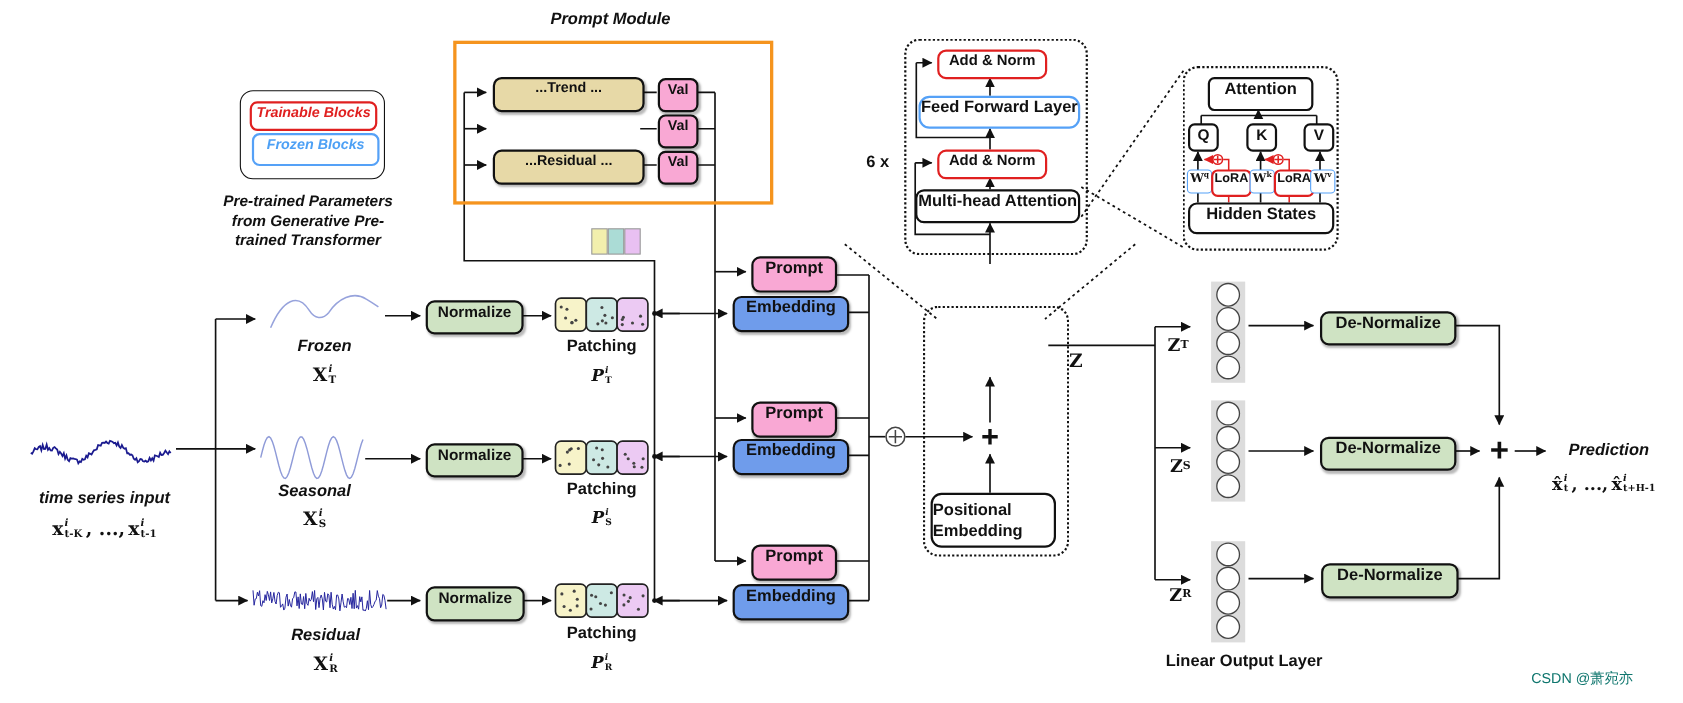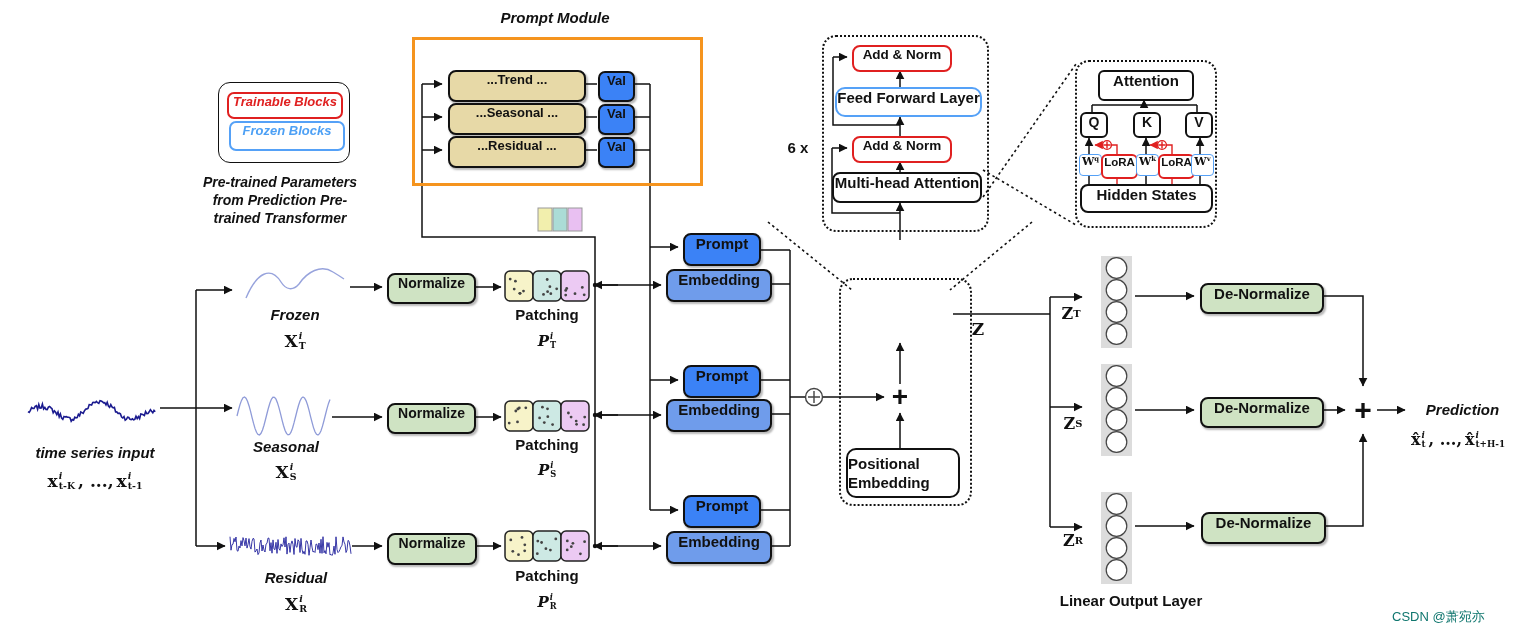--- a/index.html
+++ b/index.html
@@ -7,21 +7,21 @@
           font-family:"Liberation Sans",sans-serif;color:#111;}
   svg.layer{position:absolute;left:0;top:0;width:1530px;height:639px;}
   .lbl{position:absolute;font-weight:bold;color:#111;display:flex;align-items:center;justify-content:center;
        text-align:center;line-height:1.2;}
   .it{font-style:italic;}
   .box{position:absolute;display:flex;align-items:flex-start;justify-content:center;text-align:center;
        font-weight:bold;color:#111;background:#fff;border:2px solid #111;border-radius:8px;
        box-shadow:1.5px 2px 2px rgba(0,0,0,.28);}
   .flat{box-shadow:none;}
   .green{background:#cfe3c3;}
-  .salmon{background:#3b82f6;}
+  .salmon{background:#f9a8d4;}
   .blue{background:#6f9ceb;}
   .tan{background:#e7d9a7;}
   .redb{border-color:#e02020;border-width:2.5px;}
   .blueb{border-color:#55a1f7;border-width:2.5px;}
   .blackb{border-width:2.5px;}
   .dottedbox{position:absolute;border:2.2px dotted #111;border-radius:14px;background:transparent;}
   .orangebox{position:absolute;border:3px solid #f5941e;background:transparent;}
   .math{font-family:"DejaVu Serif","Liberation Serif",serif;font-weight:bold;}
   .scr{display:inline-flex;flex-direction:column;align-items:flex-start;font-size:0.55em;line-height:1.05;
        margin-left:1px;vertical-align:middle;}
@@ -250,37 +250,34 @@
 
   <div class="dottedbox" style="left:218px;top:82px;width:130px;height:79px;border-style:solid;border-width:1.5px;border-radius:12px;"></div>
   <div class="box flat it" style="left:227px;top:92px;width:112px;height:23px;border-color:#e02020;border-radius:7px;font-size:13px;color:#e02020;">
       <span>Trainable Blocks</span>
     </div>
   <div class="box flat it" style="left:229px;top:121px;width:112px;height:26px;border-color:#55a1f7;border-radius:7px;font-size:13px;color:#4da0f5;">
       <span>Frozen Blocks</span>
     </div>
   <div class="lbl it" style="left:185px;top:170px;width:190px;height:60px;font-size:14px;flex-direction:column;line-height:18px;">
     <div>Pre-trained Parameters</div>
-    <div>from Prediction Pre-</div>
+    <div>from Generative Pre-</div>
     <div>trained Transformer</div>
   </div>
 
   <div class="lbl it" style="left:470px;top:8px;width:170px;height:20px;font-size:15px;">
       <span>Prompt Module</span>
     </div>
   <div class="orangebox" style="left:412px;top:37px;width:285px;height:143px;"></div>
   <div class="box tan" style="left:448px;top:70px;width:134px;height:28px;font-size:13px;">
       <span>...Trend ...</span>
     </div>
   <div class="box salmon" style="left:598px;top:71px;width:33px;height:27px;border-radius:7px;font-size:13px;">
       <span>Val</span>
     </div>
-  <div class="box tan" style="left:448px;top:103px;width:134px;height:28px;font-size:13px;">
-      <span>...Seasonal ...</span>
-    </div>
   <div class="box salmon" style="left:598px;top:104px;width:33px;height:27px;border-radius:7px;font-size:13px;">
       <span>Val</span>
     </div>
   <div class="box tan" style="left:448px;top:136px;width:134px;height:28px;font-size:13px;">
       <span>...Residual ...</span>
     </div>
   <div class="box salmon" style="left:598px;top:137px;width:33px;height:27px;border-radius:7px;font-size:13px;">
       <span>Val</span>
     </div>
 

